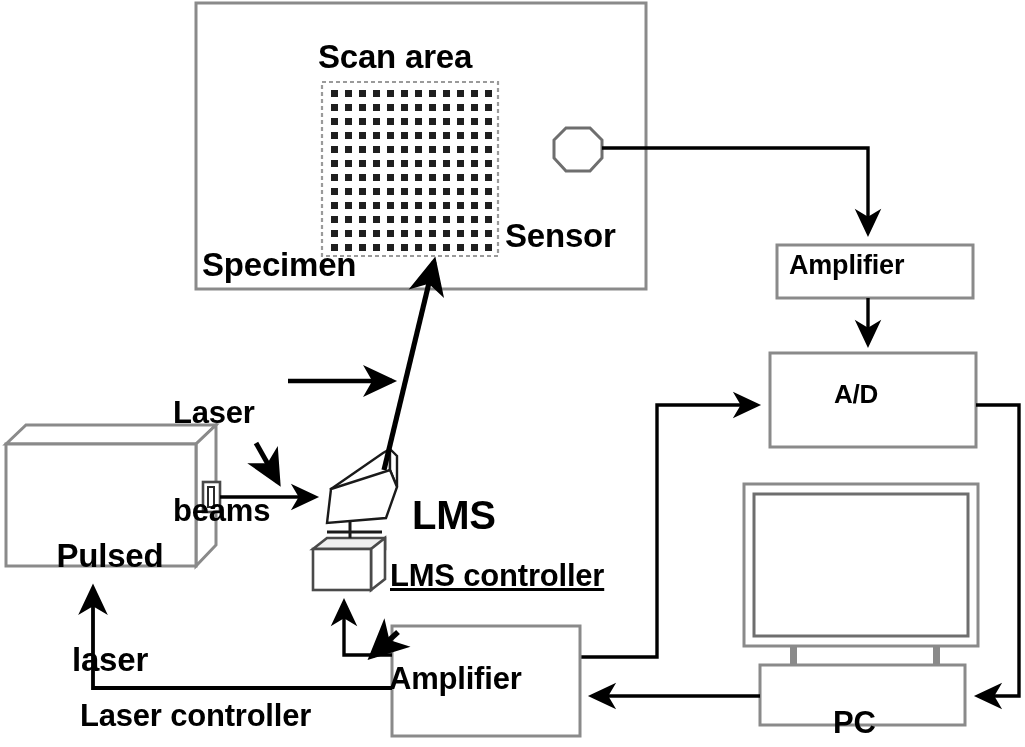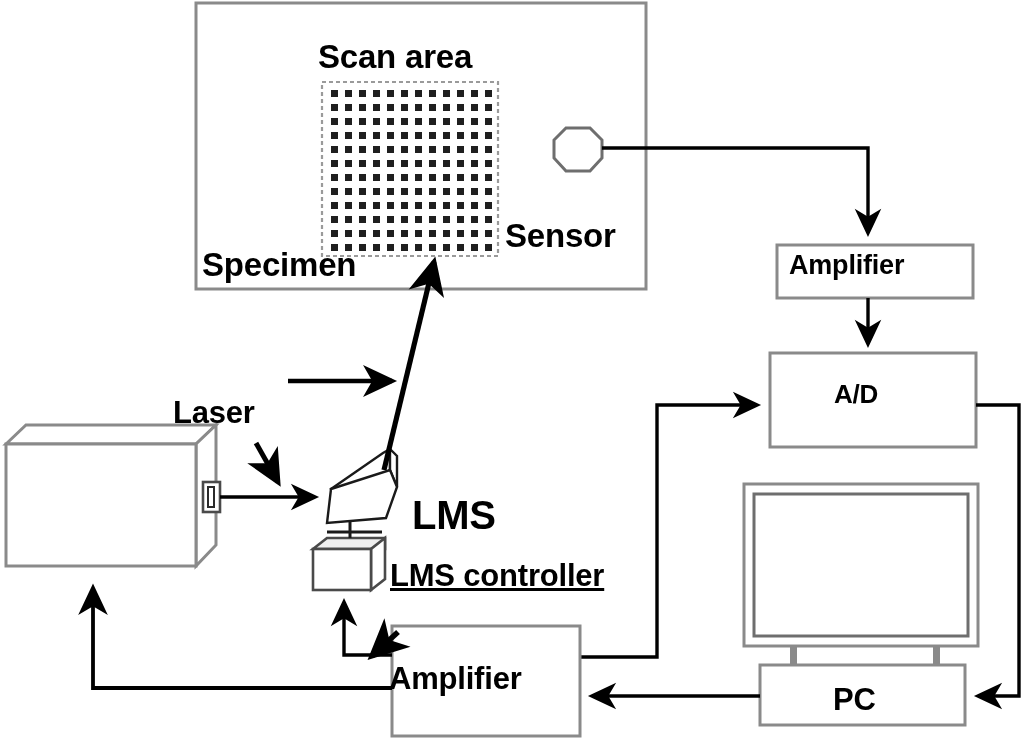--- a/index.html
+++ b/index.html
@@ -31,21 +31,21 @@
     color: #000000;
     white-space: pre;
     line-height: 1.05;
     letter-spacing: -0.2px;
   }
   .lbl-scan-area   { left: 318px; top: 40px;  font-size: 33px; }
   .lbl-specimen    { left: 202px; top: 248px; font-size: 33px; }
   .lbl-sensor      { left: 505px; top: 219px; font-size: 33px; }
   .lbl-amplifier   { left: 789px; top: 251px; font-size: 27px; }
   .lbl-ad          { left: 834px; top: 381px; font-size: 26px; }
-  .lbl-pc          { left: 833px; top: 684px; font-size: 31px; }
+  .lbl-pc          { left: 833px; top: 707px; font-size: 31px; }
   .lbl-controller  { left: 389px; top: 663px; font-size: 31px; }
   .lbl-lms         { left: 412px; top: 494px; font-size: 40px; }
   .lbl-lms-ctrl    { left: 390px; top: 560px; font-size: 31px; text-decoration: underline; }
   .lbl-laser-ctrl  { left: 80px;  top: 700px; font-size: 31px; }
   .lbl-laser-beams { left: 173px; top: 332px; font-size: 31px; text-align: left; }
   .lbl-pulsed      { left: 28px;  top: 470px; font-size: 33px; text-align: center; width: 164px; }
 </style>
 </head>
 <body>
 
@@ -330,19 +330,25 @@
 
   <div class="lbl lbl-scan-area">Scan area</div>
   <div class="lbl lbl-sensor">Sensor</div>
   <div class="lbl lbl-specimen">Specimen</div>
   <div class="lbl lbl-amplifier">Amplifier</div>
   <div class="lbl lbl-ad">A/D</div>
   <div class="lbl lbl-pc">PC</div>
   <div class="lbl lbl-controller">Amplifier</div>
   <div class="lbl lbl-lms">LMS</div>
   <div class="lbl lbl-lms-ctrl">LMS controller</div>
+  <div class="lbl lbl-laser-ctrl">Laser controller</div>
 
   <div class="lbl lbl-laser-beams">
     <div>Laser</div>
+    <div>beams</div>
   </div>
 
+  <div class="lbl lbl-pulsed">
+    <div>Pulsed</div>
+    <div>laser</div>
+  </div>
 
 </div>
 
 </body></html>

